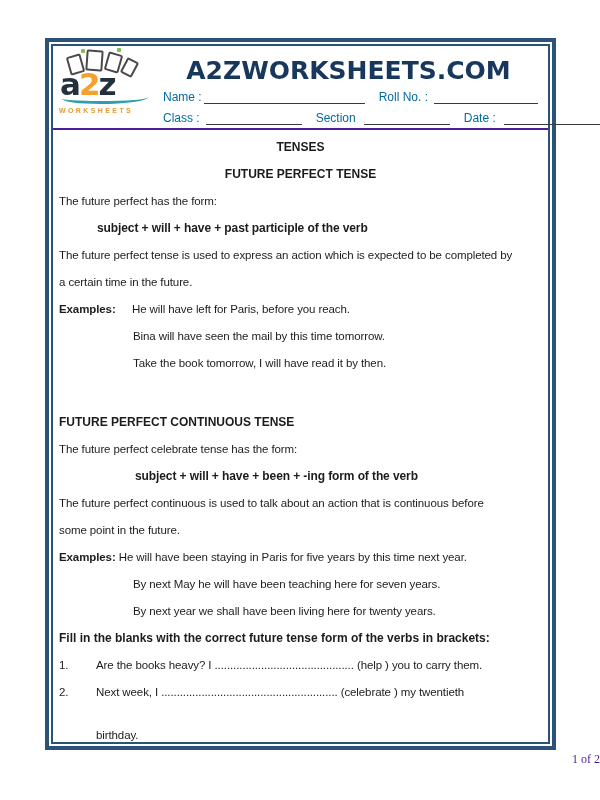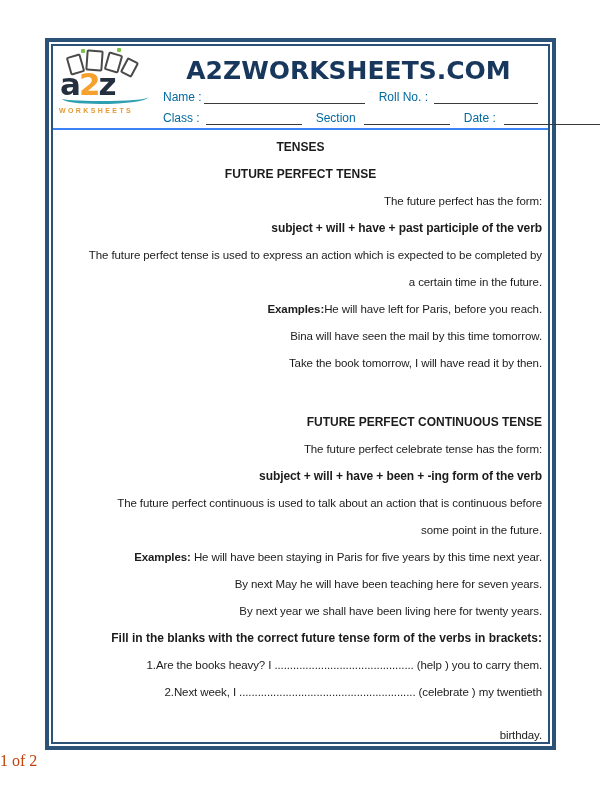--- a/index.html
+++ b/index.html
@@ -8,21 +8,21 @@
     position:relative; width:600px; height:800px; background:#ffffff;
     font-family:"Liberation Sans", sans-serif; color:#1c1c1c; overflow:hidden;
   }
   .frame {
     position:absolute; left:45px; top:38px; width:511px; height:712px;
     border:4px solid #2b5277;
   }
   .frame-inner { position:absolute; inset:2px; border:2px solid #2b5277; background:#fff; }
 
   
-  .header { display:flex; height:84px; border-bottom:2px solid #3b82f6; padding:2px 4px 0 6px; }
+  .header { display:flex; height:84px; border-bottom:2px solid #4c1d95; padding:2px 4px 0 6px; }
   .logo { width:94px; flex:none; position:relative; }
   .paper { position:absolute; background:#fff; border:2px solid #4a4a4a; border-radius:2px; }
   .paper.p1 { width:15px; height:19px; left:9px;  top:7px;  transform:rotate(-16deg); }
   .paper.p2 { width:17px; height:21px; left:27px; top:2px;  transform:rotate(4deg); }
   .paper.p3 { width:15px; height:19px; left:47px; top:5px;  transform:rotate(16deg); }
   .paper.p4 { width:13px; height:17px; left:64px; top:11px; transform:rotate(28deg); }
   .leaf { position:absolute; width:4px; height:4px; background:#7cc24a; border-radius:1px; }
   .leaf.l1 { left:22px; top:1px; } .leaf.l2 { left:58px; top:0; }
   .a2z {
     position:absolute; left:1px; top:20px; font-family:"DejaVu Sans", sans-serif;
@@ -46,36 +46,36 @@
   .field-row .lbl { flex:none; }
   .blank { display:inline-block; border-bottom:1px solid #3a3a3a; height:13px; flex:none; }
   .b-name { flex:1 1 auto; margin:0 14px 0 2px; }
   .b-roll { width:104px; margin-left:6px; }
   .b-class { width:96px; margin:0 14px 0 6px; }
   .b-section { width:86px; margin:0 14px 0 8px; }
   .b-date { width:110px; margin-left:8px; }
 
   
   .content { padding:4px 6px 0 6px; font-size:11.5px; letter-spacing:-0.1px; color:#1c1c1c; }
-  .ln { height:27px; line-height:27px; white-space:nowrap;text-align:right; }
+  .ln { height:27px; line-height:27px; white-space:nowrap; }
   .ctr { text-align:center; font-weight:bold; font-size:12px; letter-spacing:0; }
   .h2  { font-weight:bold; font-size:12px; letter-spacing:0; }
   .formula1 { padding-left:38px; font-weight:bold; font-size:12px; }
   .formula2 { padding-left:76px; font-weight:bold; font-size:12px; }
   .exlabel { font-weight:bold; display:inline-block; width:73px; }
   .exlabel2 { font-weight:bold; }
   .ind { padding-left:74px; }
   .gap { height:32px; }
   .qnum { display:inline-block; width:37px; }
   .qcont { padding-left:37px;margin-top:16px; }
   b { font-weight:normal; }
 
   .footer {
-    position:absolute; left:0; top:752px; width:100%; text-align:left;
-    font-family:"Liberation Serif", serif; font-size:16px; color:#c2410c;
+    position:absolute; left:0; top:752px; width:100%; text-align:right;
+    font-family:"Liberation Serif", serif; font-size:12px; color:#4c1d95;
   }
 </style>
 </head>
 <body>
 
 <div class="page">
   <div class="frame">
     <div class="frame-inner">
 
       <div class="header">

